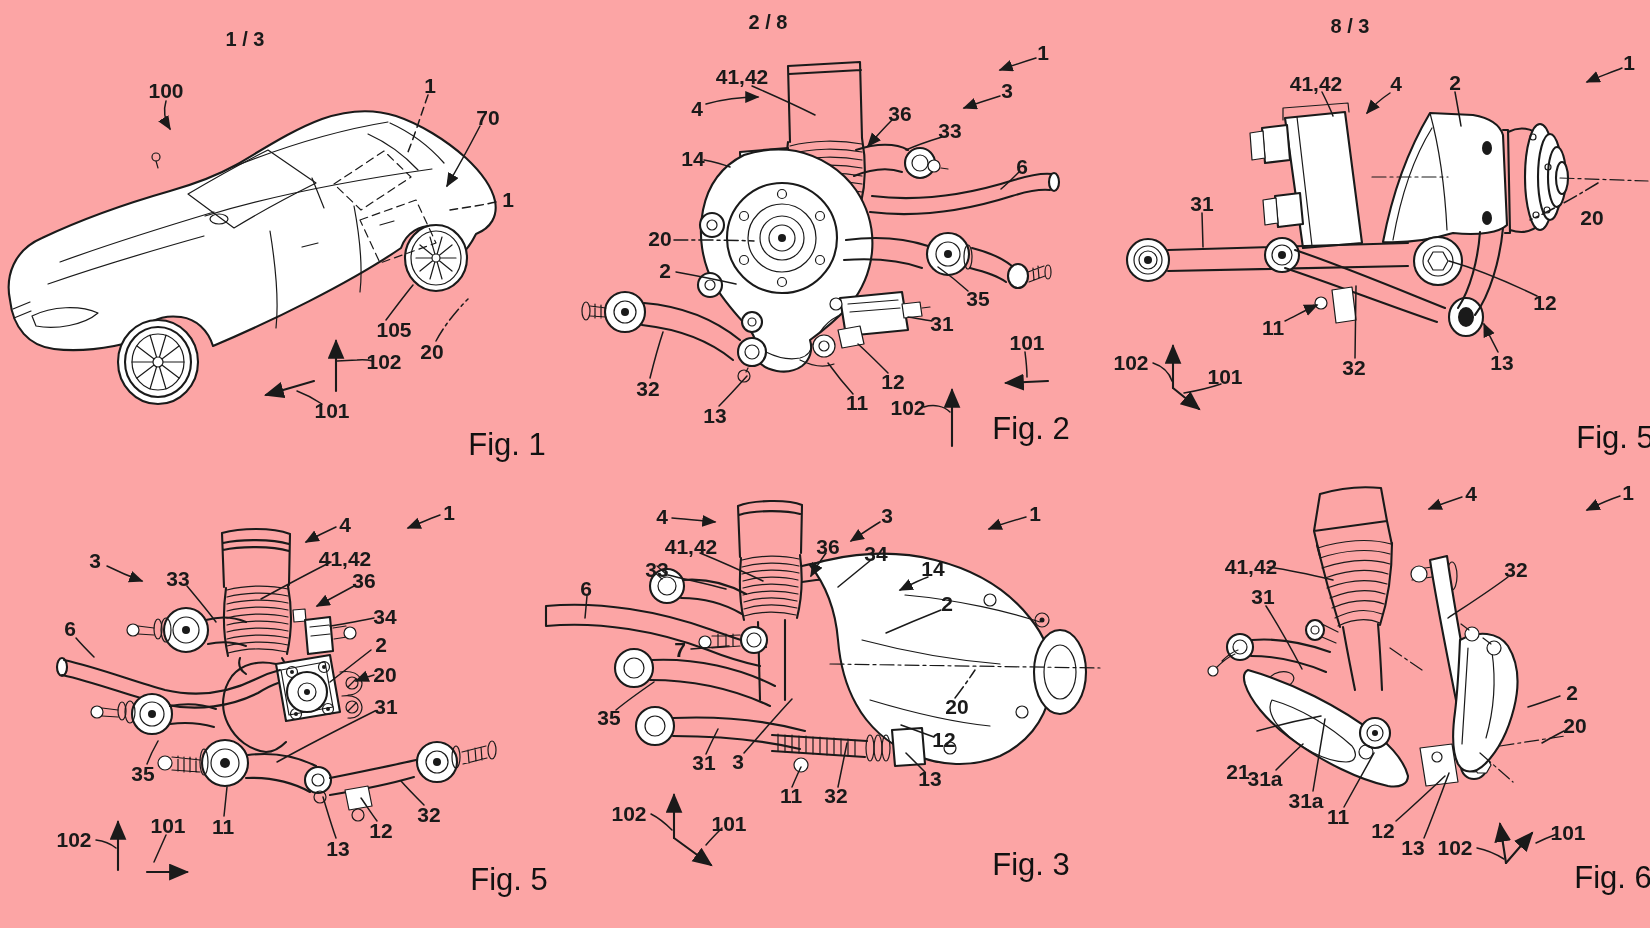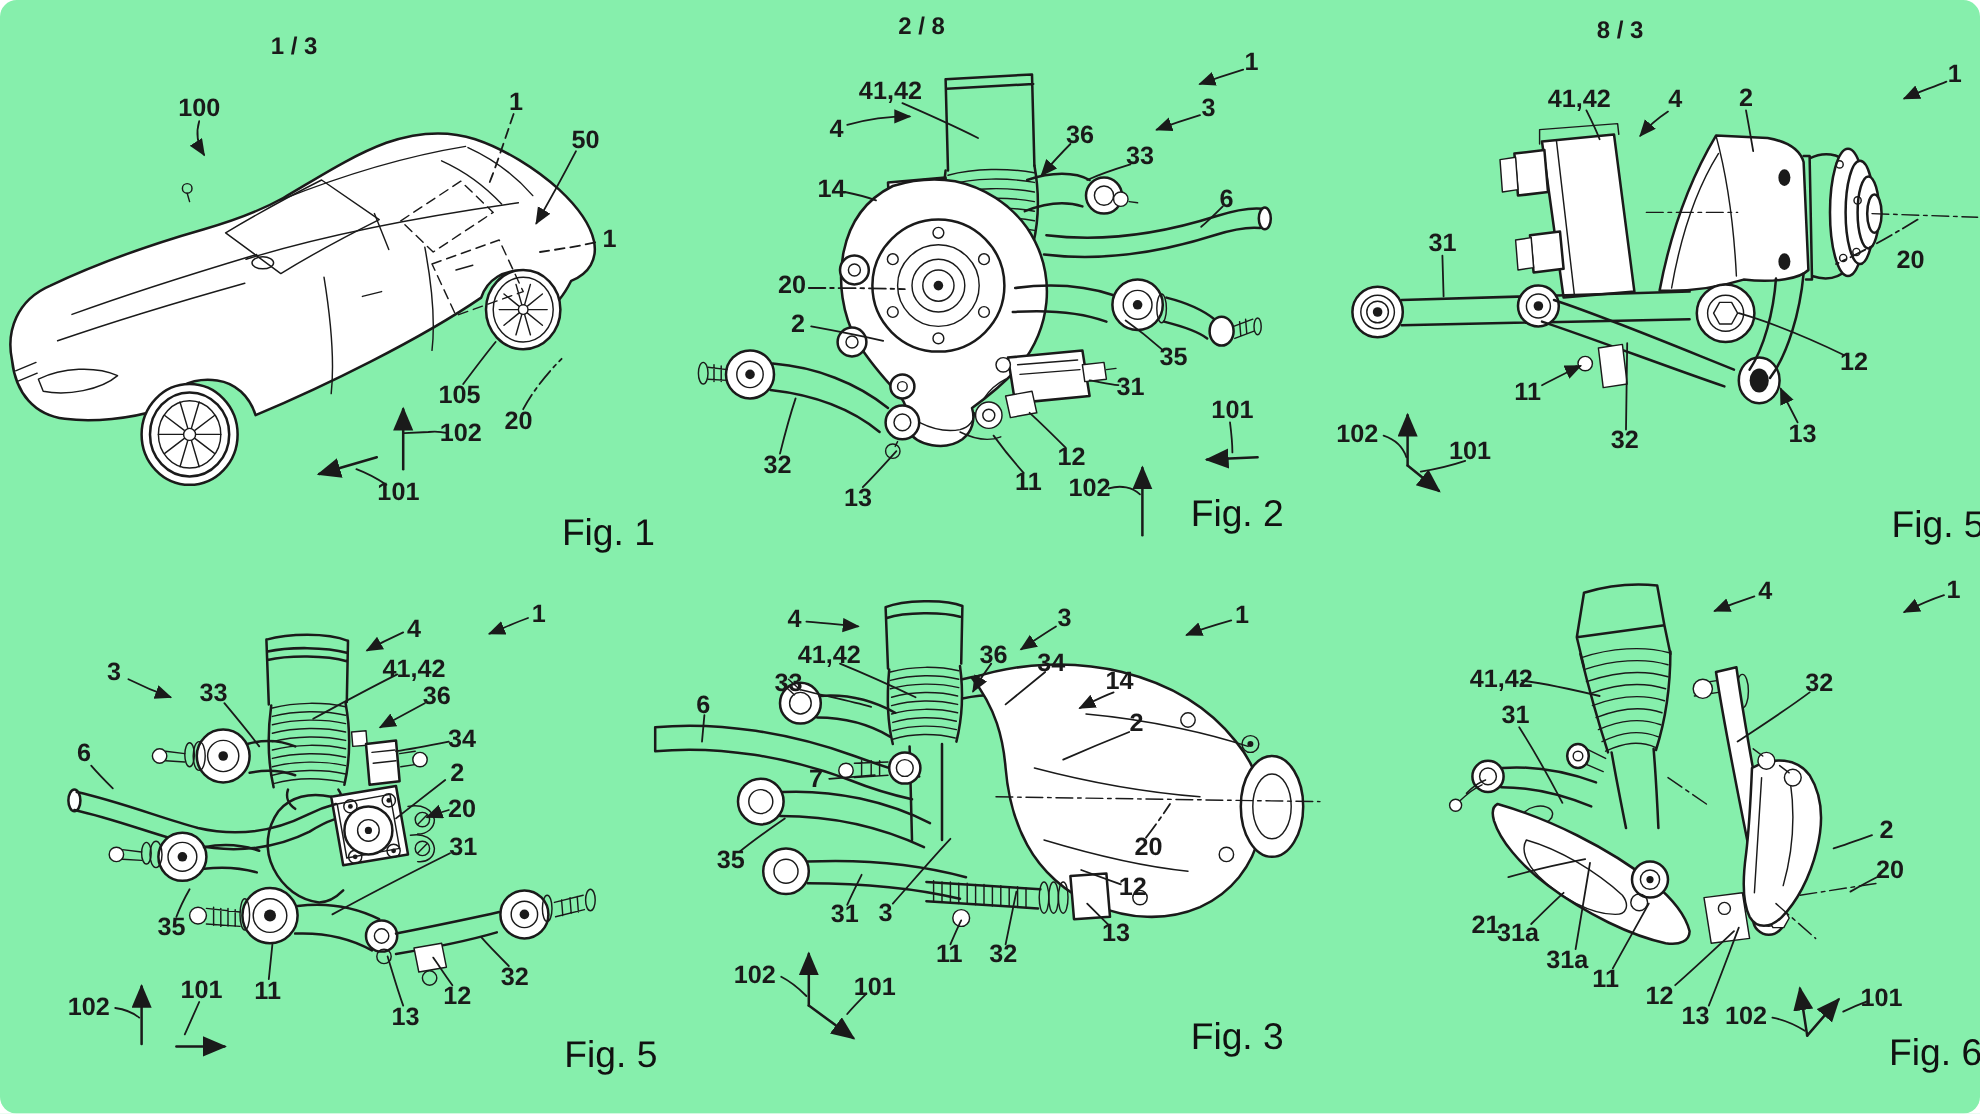--- a/index.html
+++ b/index.html
@@ -1,18 +1,18 @@
 <!DOCTYPE html>
 <html><head>
 <meta charset="utf-8">
 <title>Patent drawing sheet</title>
 <style>
   html,body{margin:0;padding:0;background:#ffffff;}
-  #sheet{position:relative;width:1650px;height:928px;background:#86efac;overflow:hidden;
-         font-family:"Liberation Sans",sans-serif;border-radius:14px;}
+  #sheet{position:relative;width:1650px;height:928px;background:#fca5a5;overflow:hidden;
+         font-family:"Liberation Sans",sans-serif;}
   #art{position:absolute;left:0;top:0;}
   #label-layer{position:absolute;left:0;top:0;width:100%;height:100%;pointer-events:none;}
   .ref-label{position:absolute;transform:translate(-50%,-50%);font-weight:bold;font-size:21px;
              color:#1a1a1a;white-space:nowrap;line-height:1;}
   .fig-caption{position:absolute;transform:translate(-50%,-50%);font-weight:normal;font-size:31px;
              color:#111;white-space:nowrap;line-height:1;}
   .page-header{position:absolute;transform:translate(-50%,-50%);font-weight:bold;font-size:20px;
              color:#1a1a1a;white-space:nowrap;line-height:1;}
   
   .ln{fill:none;stroke:#1a1a1a;stroke-width:2.1;stroke-linecap:round;stroke-linejoin:round;}
@@ -497,23 +497,23 @@
     <path class="ldr" d="M1557,834 C1549,837 1542,840 1536,843"></path>
   </g>
 </svg>
 
 <div id="label-layer">
       <div class="page-header" style="left: 245px; top: 39px;">1 / 3</div>
       <div class="page-header" style="left: 768px; top: 22px;">2 / 8</div>
       <div class="page-header" style="left: 1350px; top: 26px;">8 / 3</div>
       <div class="ref-label" style="left: 166px; top: 90px;">100</div>
       <div class="ref-label" style="left: 430px; top: 85px;">1</div>
-      <div class="ref-label" style="left: 488px; top: 117px;">50</div>
+      <div class="ref-label" style="left: 488px; top: 117px;">70</div>
       <div class="ref-label" style="left: 508px; top: 199px;">1</div>
-      <div class="ref-label" style="left: 383px; top: 329px;">105</div>
+      <div class="ref-label" style="left: 394px; top: 329px;">105</div>
       <div class="ref-label" style="left: 432px; top: 351px;">20</div>
       <div class="ref-label" style="left: 384px; top: 361px;">102</div>
       <div class="ref-label" style="left: 332px; top: 410px;">101</div>
       <div class="fig-caption" style="left: 507px; top: 444px;">Fig. 1</div>
       <div class="ref-label" style="left: 742px; top: 76px;">41,42</div>
       <div class="ref-label" style="left: 697px; top: 108px;">4</div>
       <div class="ref-label" style="left: 900px; top: 113px;">36</div>
       <div class="ref-label" style="left: 950px; top: 130px;">33</div>
       <div class="ref-label" style="left: 1043px; top: 52px;">1</div>
       <div class="ref-label" style="left: 1007px; top: 90px;">3</div>

